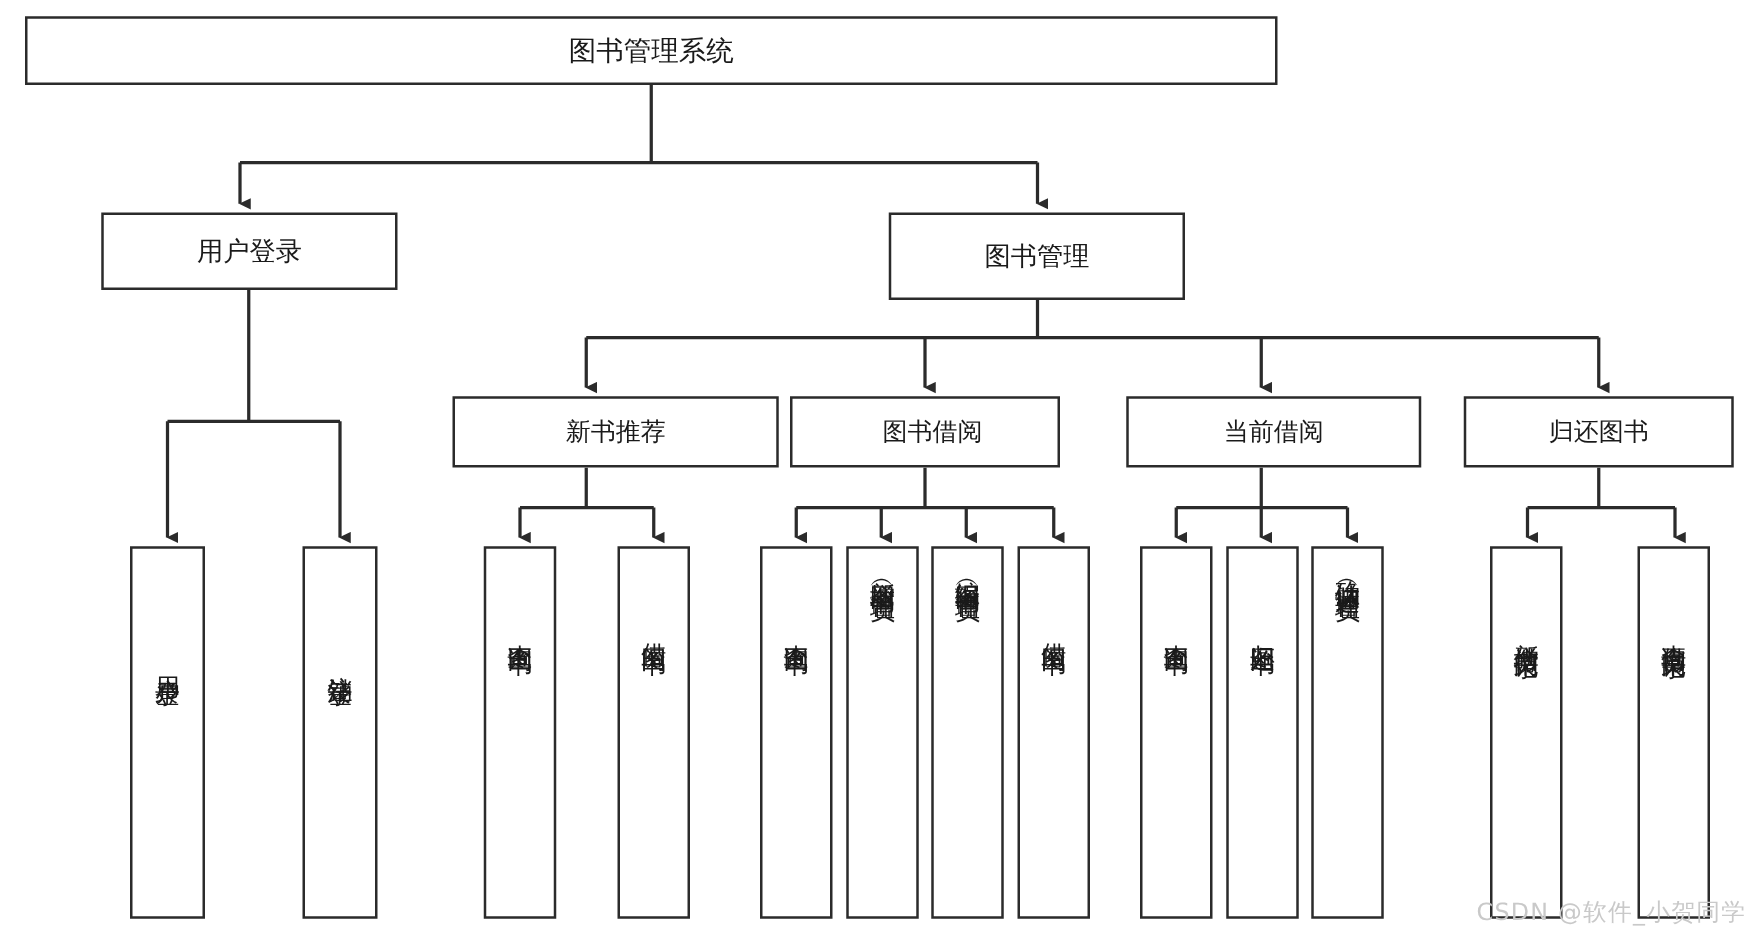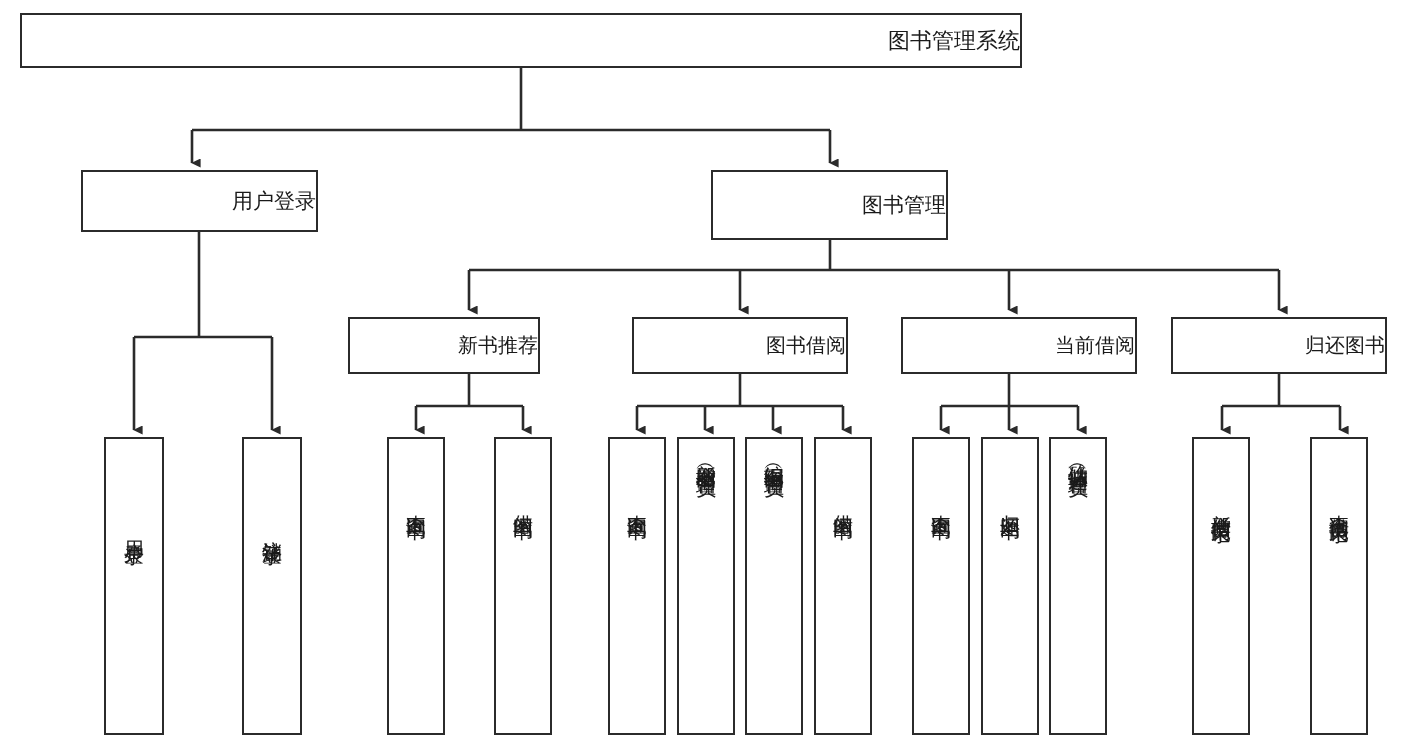--- a/index.html
+++ b/index.html
@@ -26,21 +26,21 @@
     height: 747px;
     pointer-events: none;
   }
   .node {
     position: absolute;
     box-sizing: border-box;
     background: #ffffff;
     border: 2px solid #2b2b2b;
     display: flex;
     align-items: center;
-    justify-content: flex-end;
+    justify-content: center;
     color: #1a1a1a;
     z-index: 2;
   }
   .node.root {
     font-size: 22px;
   }
   .node.lvl1 {
     font-size: 21px;
   }
   .node.lvl2 {
@@ -132,21 +132,21 @@
     <span>图书管理系统</span>
   </div>
 
   <div class="node lvl1" style="left:81px; top:170px; width:237px; height:62px;">
     <span>用户登录</span>
   </div>
   <div class="node lvl1" style="left:711px; top:170px; width:237px; height:70px;">
     <span>图书管理</span>
   </div>
 
-  <div class="node lvl2" style="left:348px; top:317px; width:192px; height:57px;">
+  <div class="node lvl2" style="left:362px; top:317px; width:261px; height:57px;">
     <span>新书推荐</span>
   </div>
   <div class="node lvl2" style="left:632px; top:317px; width:216px; height:57px;padding-left:12px;">
     <span>图书借阅</span>
   </div>
   <div class="node lvl2" style="left:901px; top:317px; width:236px; height:57px;">
     <span>当前借阅</span>
   </div>
   <div class="node lvl2" style="left:1171px; top:317px; width:216px; height:57px;">
     <span>归还图书</span>
@@ -189,14 +189,15 @@
     <span class="vtext">确认归还（管理员）</span>
   </div>
 
   <div class="node leaf mid" style="left:1192px; top:437px; width:58px; height:298px;">
     <span class="vtext">新增借阅记录</span>
   </div>
   <div class="node leaf mid" style="left:1310px; top:437px; width:58px; height:298px;">
     <span class="vtext">查询借阅记录</span>
   </div>
 
+  <div class="watermark">CSDN @软件_小贺同学</div>
 
 </div>
 
 </body></html>

